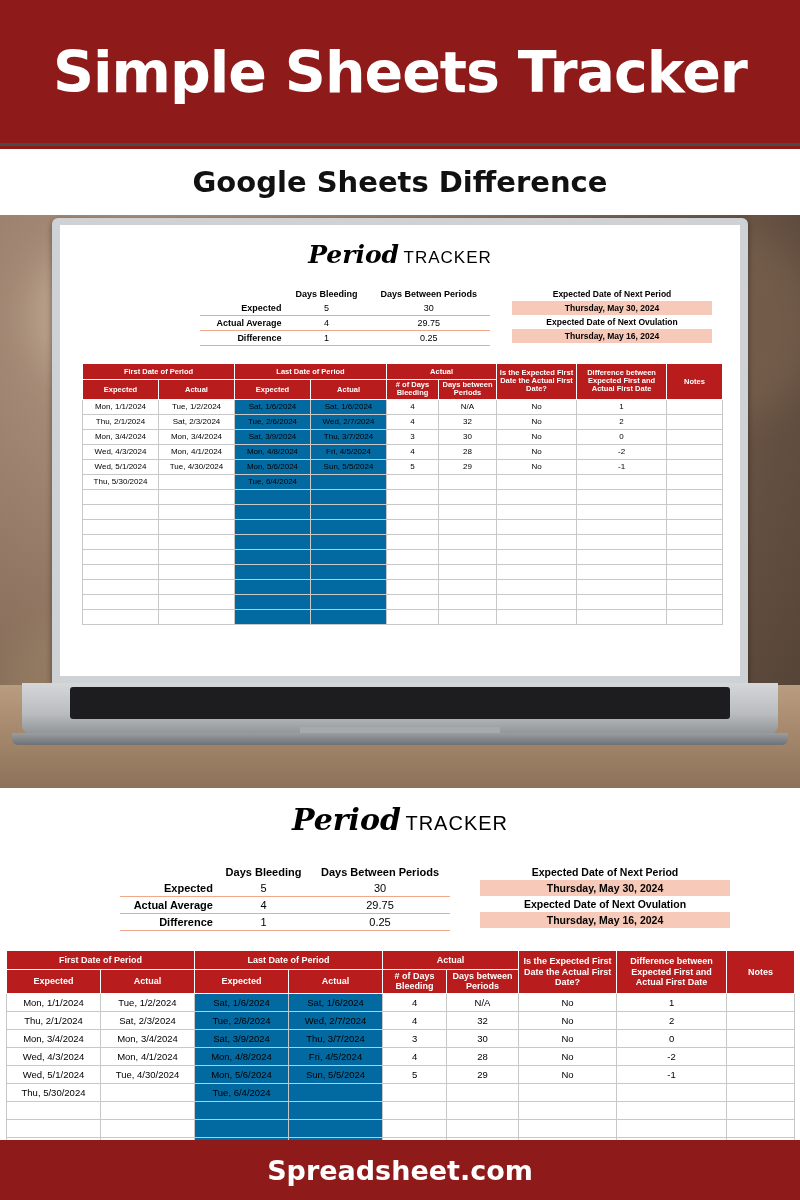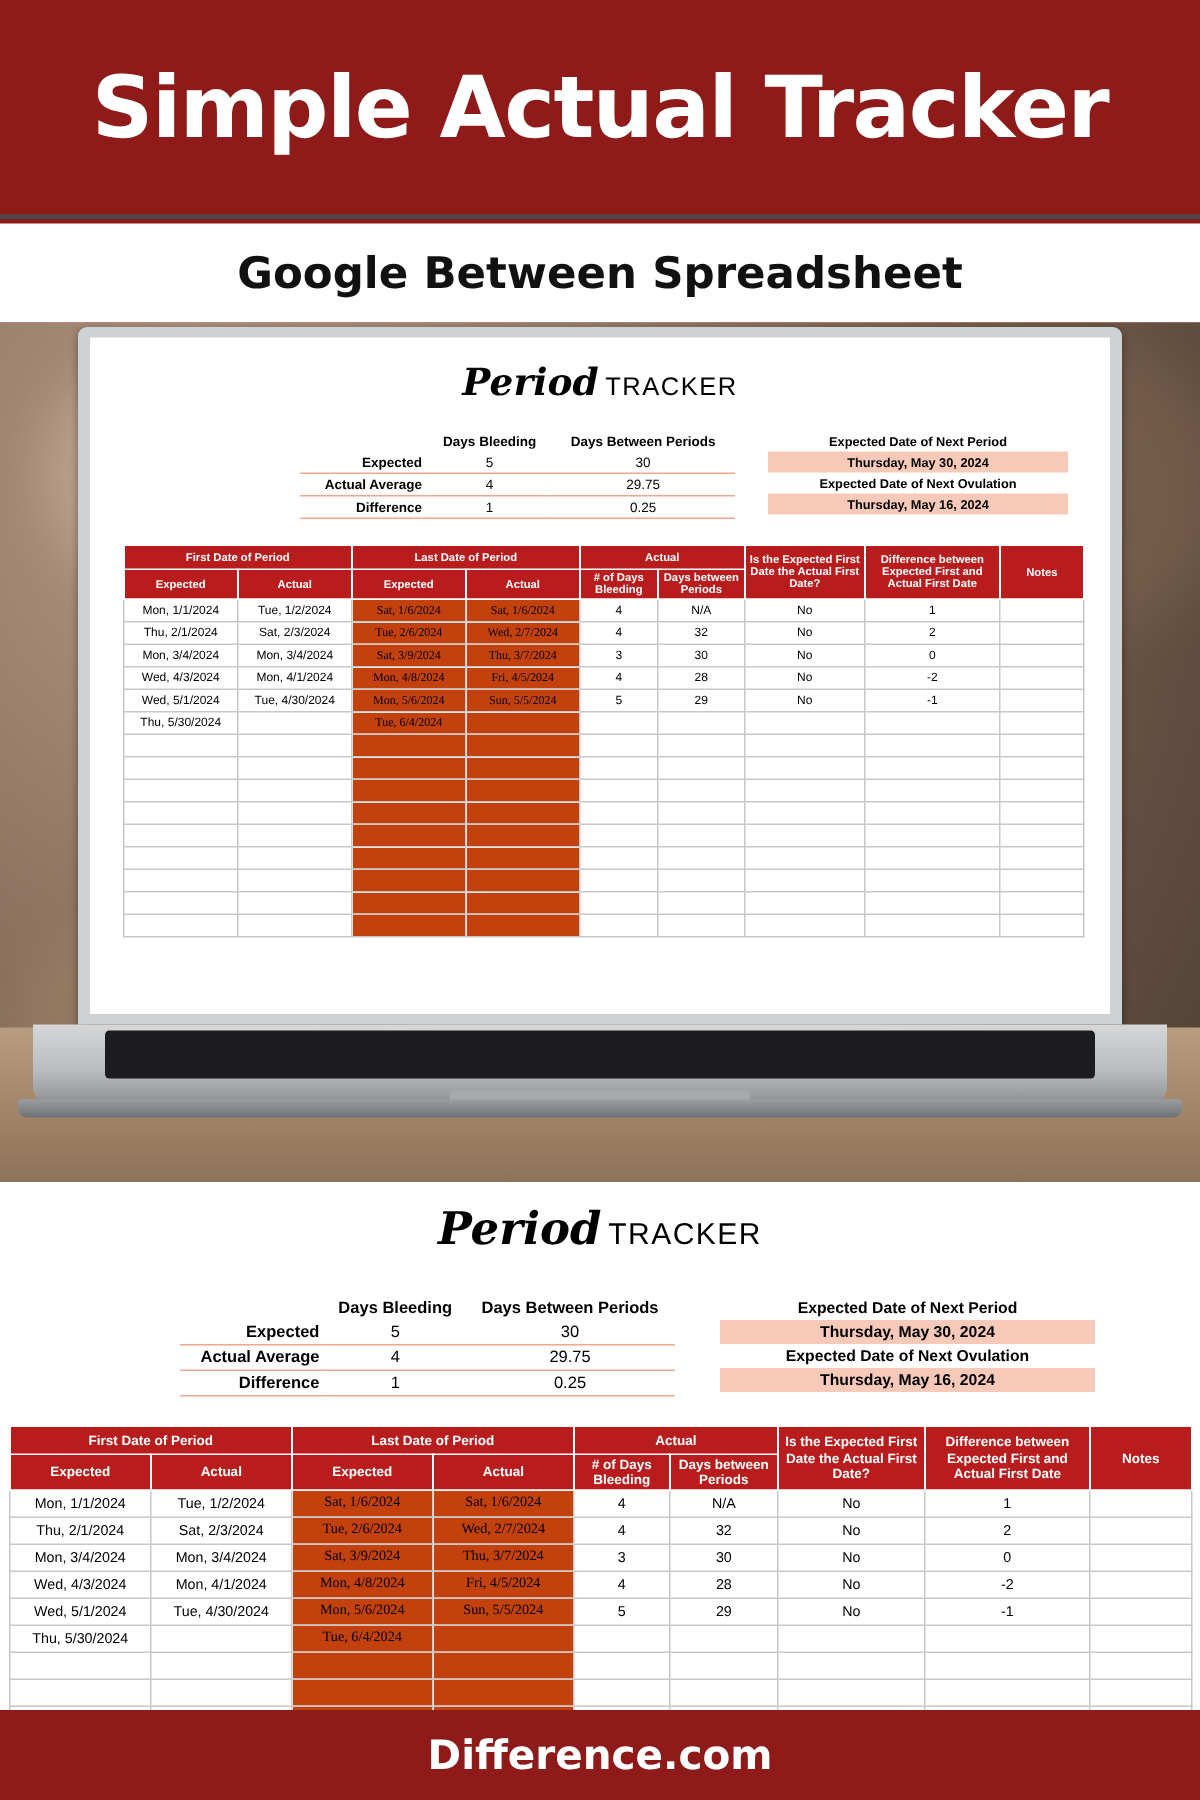--- a/index.html
+++ b/index.html
@@ -118,21 +118,21 @@
   table.grid{border-collapse:collapse;table-layout:fixed;}
   table.grid th, table.grid td{
     border:1px solid #ffffff;
     text-align:center;
     overflow:hidden;white-space:nowrap;
   }
   table.grid thead th{
     background:#b91c1c;color:#ffffff;font-weight:bold;
   }
   table.grid td{background:#ffffff;border:1px solid #c8c8c8;}
-  table.grid td.shade{background:#c2410c;font-family:Liberation Serif, serif;}
+  table.grid td.shade{background:#0369a1;}
 
   
   #laptop-sheet{position:absolute;left:0;top:0;width:680px;height:451px;}
   #laptop-sheet .brand{margin-top:15px;}
   #laptop-sheet .brand .script{font-size:25px;}
   #laptop-sheet .brand .tracker{font-size:17px;}
   #laptop-sheet .sumwrap{
     position:absolute;left:140px;top:62px;width:290px;font-size:9px;
   }
   #laptop-sheet .nextwrap{
@@ -170,24 +170,24 @@
     color:#ffffff;font-size:27px;font-weight:bold;
     font-family:"DejaVu Sans", sans-serif;
   }
 </style>
 </head>
 <body>
 
 <div class="page">
 
   <div class="top-band">
-    <div class="top-title">Simple Actual Tracker</div>
+    <div class="top-title">Simple Sheets Tracker</div>
   </div>
   <div class="sub-band">
-    <div class="sub-title">Google Between Spreadsheet</div>
+    <div class="sub-title">Google Sheets Difference</div>
   </div>
 
   <div class="photo">
     <div class="blur-spot s1"></div>
     <div class="blur-spot s2"></div>
     <div class="blur-spot s3"></div>
     <div class="blur-spot s4"></div>
     <div class="table-surface"></div>
 
     <div class="laptop-screen">
@@ -673,16 +673,16 @@
                 <td></td>
                 <td></td>
               </tr>
             </tbody>
         </table>
       </div>
     </div>
   </div>
 
   <div class="footer">
-    <div class="footer-text">Difference.com</div>
+    <div class="footer-text">Spreadsheet.com</div>
   </div>
 
 </div>
 
 </body></html>

